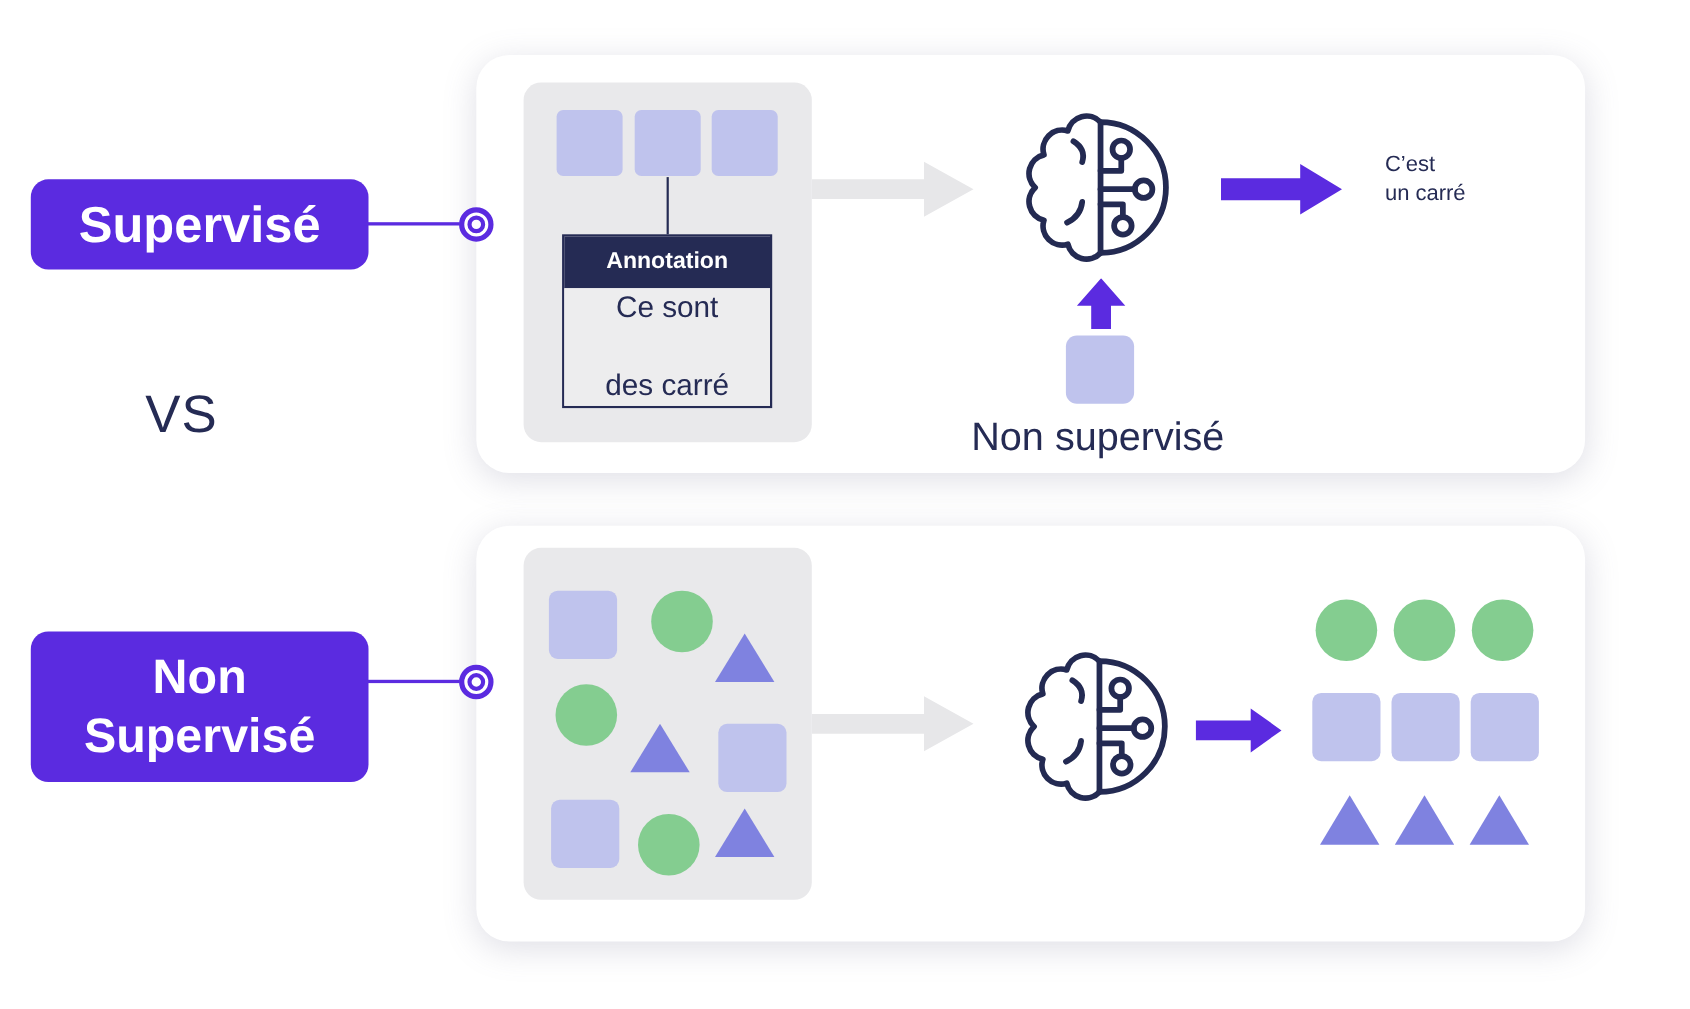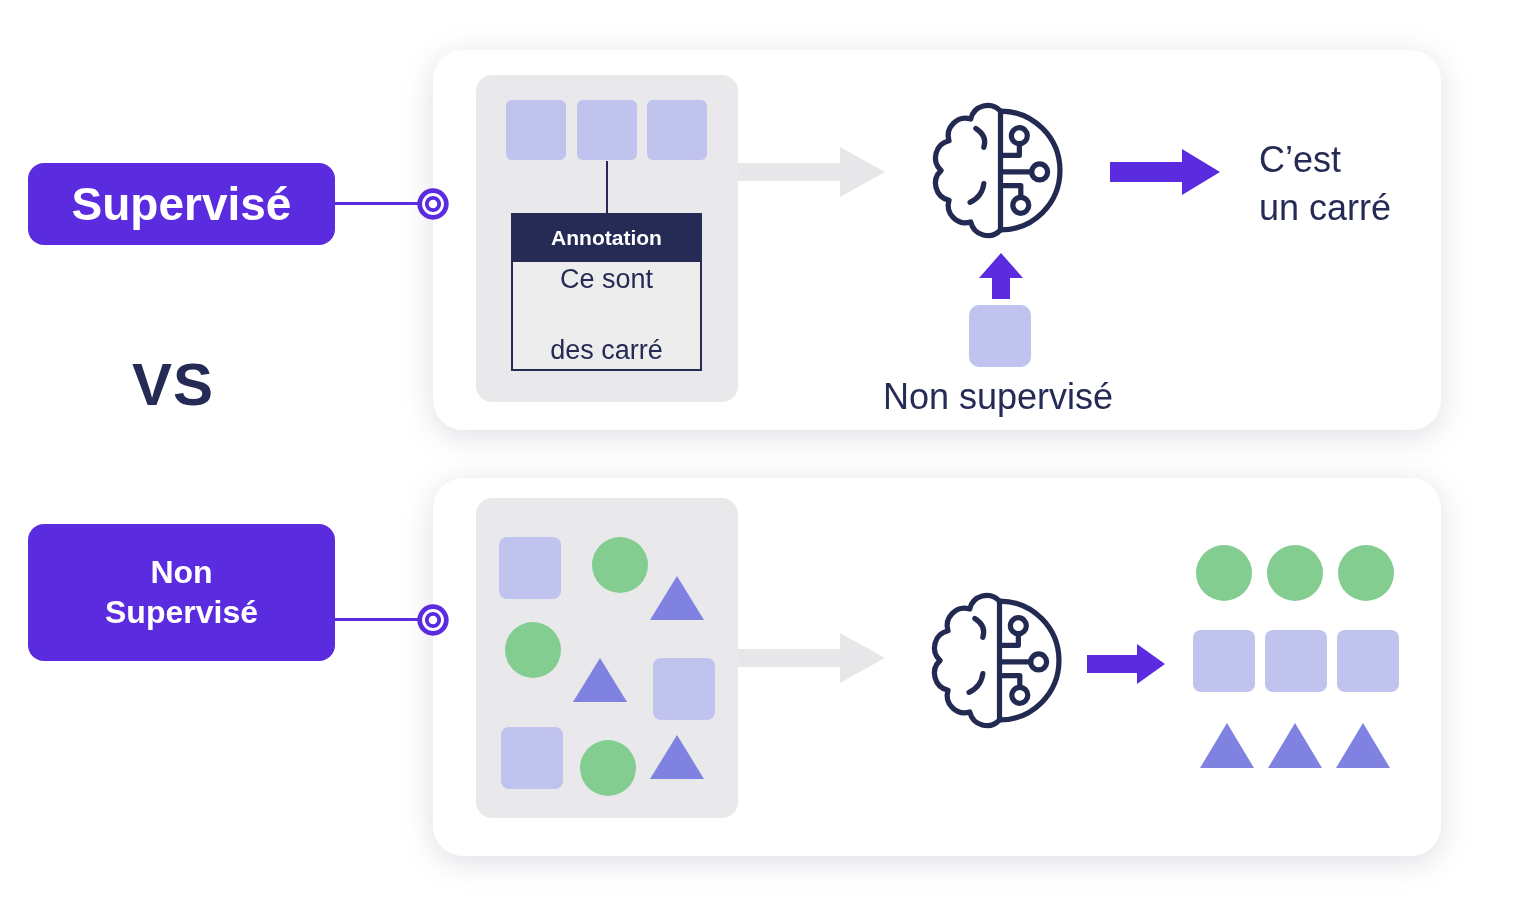--- a/index.html
+++ b/index.html
@@ -14,28 +14,28 @@
   }
   *{box-sizing:border-box;margin:0;padding:0;}
   body{background:#fff;font-family:"Liberation Sans", sans-serif;}
   .stage{position:relative;width:1536px;height:917px;background:#fff;overflow:hidden;}
 
   
   .pill{position:absolute;background:var(--accent);color:#fff;font-weight:bold;
         border-radius:16px;display:flex;flex-direction:column;align-items:center;
         justify-content:center;text-align:center;}
   .pill-supervised{left:28px;top:163px;width:307px;height:82px;font-size:46px;}
-  .pill-unsupervised{left:28px;top:524px;width:307px;height:137px;font-size:32px;line-height:1.22;}
+  .pill-unsupervised{left:28px;top:574px;width:307px;height:137px;font-size:44px;line-height:1.22;}
   .connector-line{position:absolute;height:3px;background:var(--accent);z-index:2;}
   .line-1{left:330px;top:202px;width:88px;}
   .line-2{left:330px;top:618px;width:88px;}
   .ring{position:absolute;z-index:3;}
   .ring-1{left:414px;top:185px;}
   .ring-2{left:414px;top:601px;}
-  .vs{position:absolute;left:132px;top:350px;font-size:60px;font-weight:bold;
+  .vs{position:absolute;left:132px;top:350px;font-size:48px;font-weight:normal;
       color:var(--navy);letter-spacing:1px;}
 
   
   .card{position:absolute;background:#fff;border-radius:30px;
         box-shadow:0 6px 30px rgba(110,110,140,0.22);}
   .card-supervised{left:433px;top:50px;width:1008px;height:380px;}
   .card-unsupervised{left:433px;top:478px;width:1008px;height:378px;}
 
   .panel{position:absolute;background:var(--panel);border-radius:16px;}
   .panel-top{left:43px;top:25px;width:262px;height:327px;}
@@ -48,21 +48,21 @@
 
   .annotation{position:absolute;left:35px;top:138px;width:191px;height:158px;
               border:2px solid var(--navy);display:flex;flex-direction:column;}
   .annotation-header{height:48px;background:var(--navy);color:#fff;font-weight:bold;
               font-size:21px;display:flex;align-items:center;justify-content:center;}
   .annotation-body{flex:1;background:var(--annbody);color:var(--navy);font-size:27px;
               line-height:1.32;display:flex;flex-direction:column;align-items:center;
               justify-content:center;text-align:center;gap:36px;}
 
   .abs{position:absolute;}
-  .output-text{position:absolute;left:826px;top:86px;font-size:36px;line-height:1.33;
+  .output-text{position:absolute;left:826px;top:86px;font-size:20px;line-height:1.33;
                color:var(--navy);}
   .note-square{position:absolute;left:536px;top:255px;width:62px;height:62px;
                background:var(--lavender);border-radius:10px;}
   .note-label{position:absolute;left:420px;top:326px;width:290px;text-align:center;
               font-size:36px;color:var(--navy);}
 
   
   .msq{position:absolute;width:62px;height:62px;background:var(--lavender);border-radius:8px;}
   .mci{position:absolute;width:56px;height:56px;background:var(--green);border-radius:50%;}
   .mtr{position:absolute;width:0;height:0;border-left:27px solid transparent;

